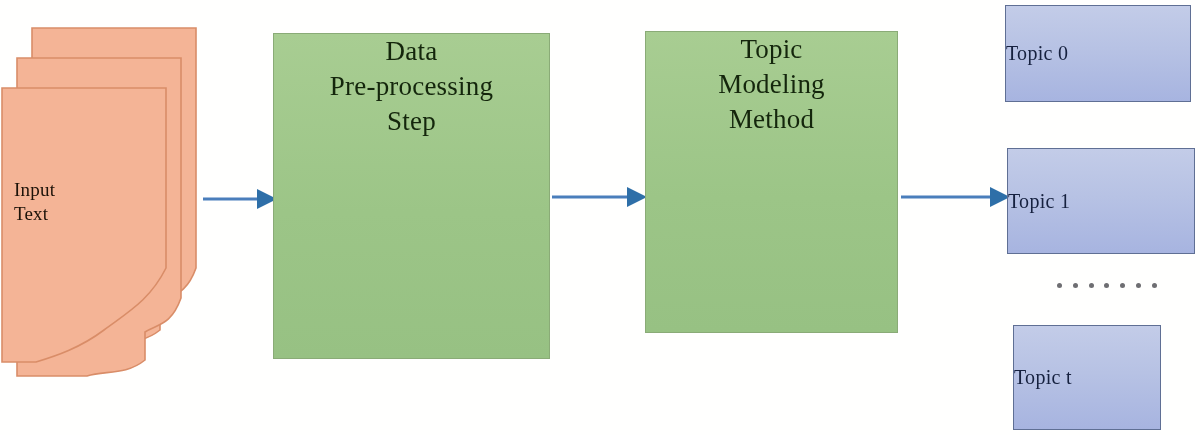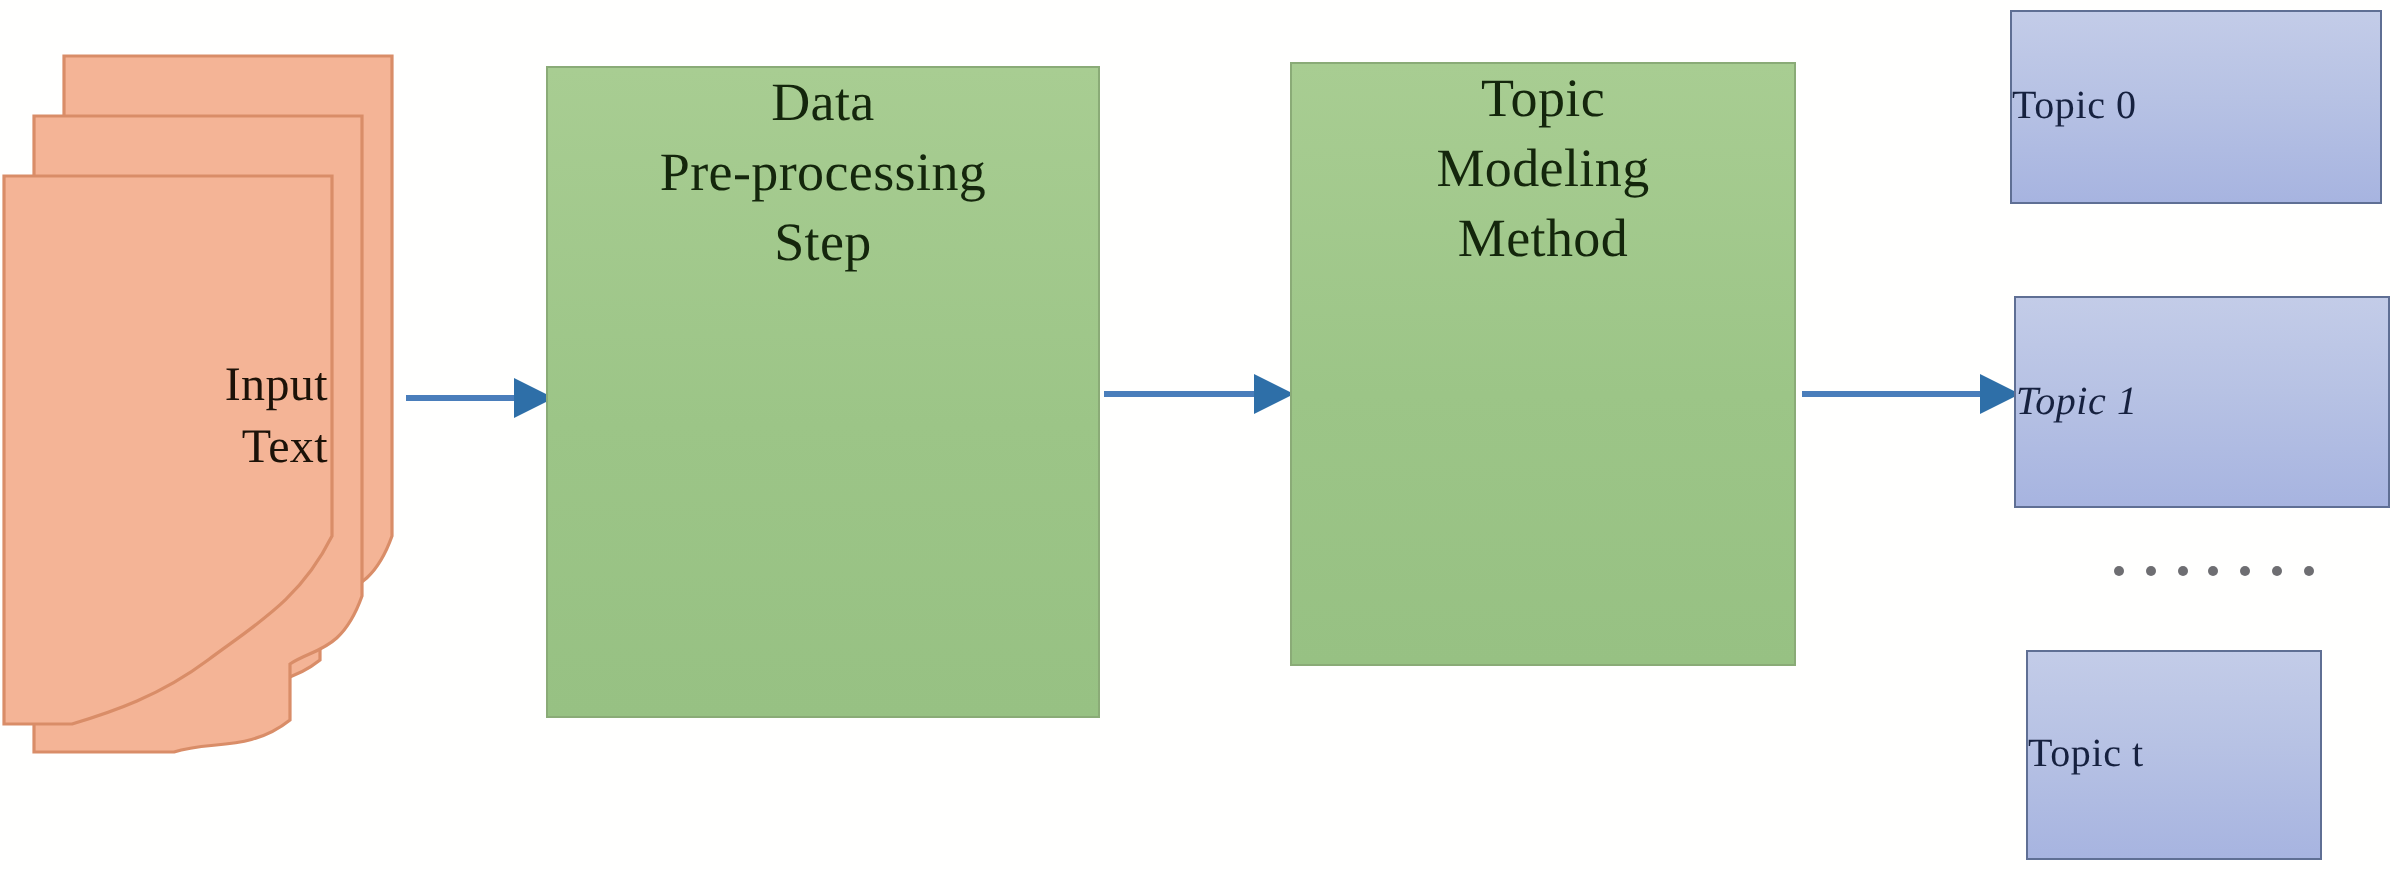--- a/index.html
+++ b/index.html
@@ -26,22 +26,22 @@
     width: 230px;
     height: 400px;
   }
   .doc-svg { display: block; }
 
   .doc-label {
     position: absolute;
     left: 14px;
     top: 178px;
     width: 150px;
-    text-align: right;
-    font-size: 24px;
+    text-align: left;
+    font-size: 19px;
     line-height: 1.28;
     color: #1c1208;
     letter-spacing: 0.2px;
     white-space: pre-line;
   }
 
   
   .proc-box {
     position: absolute;
     box-sizing: border-box;
@@ -68,21 +68,21 @@
     background: linear-gradient(180deg, #c3cce8 0%, #b7c2e4 45%, #a7b4e0 100%);
     display: flex;
     align-items: center;
     justify-content: flex-start;
     text-align: center;
     color: #16213f;
     font-size: 20px;
     letter-spacing: 0.3px;
   }
   #topic-0 { left: 1005px; top: 5px;   width: 186px; height: 97px; }
-  #topic-1 { left: 1007px; top: 148px; width: 188px; height: 106px; font-style: italic; }
+  #topic-1 { left: 1007px; top: 148px; width: 188px; height: 106px; }
   #topic-t { left: 1013px; top: 325px; width: 148px; height: 105px; }
 
   
   .topic-ellipsis {
     position: absolute;
     left: 1057px;
     top: 283px;
     width: 100px;
     display: flex;
     justify-content: space-between;

